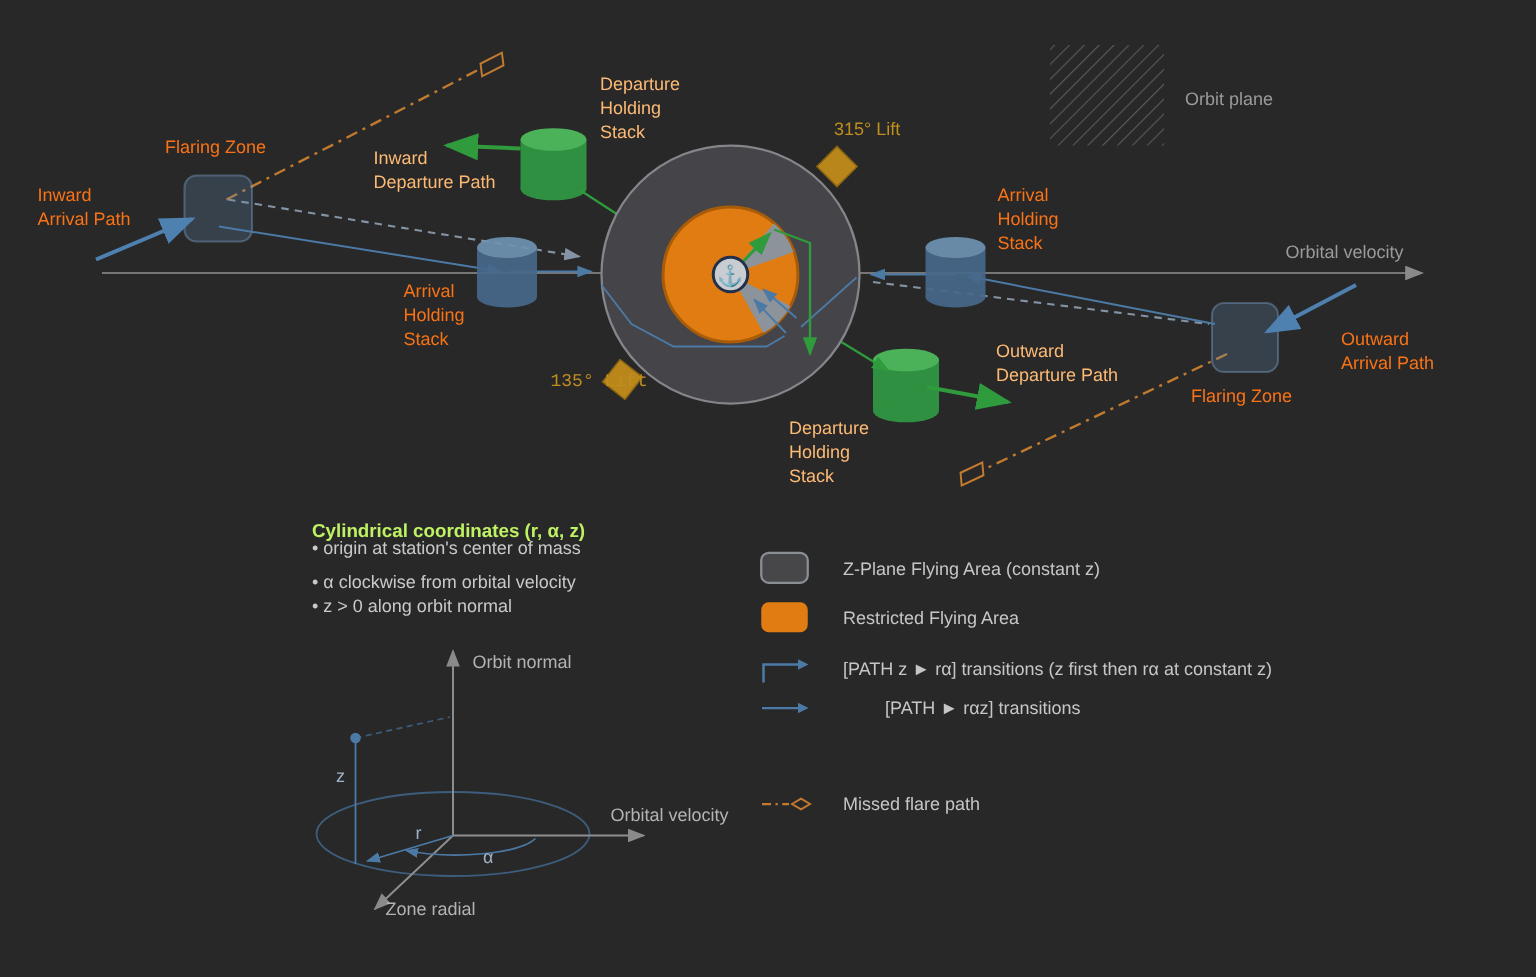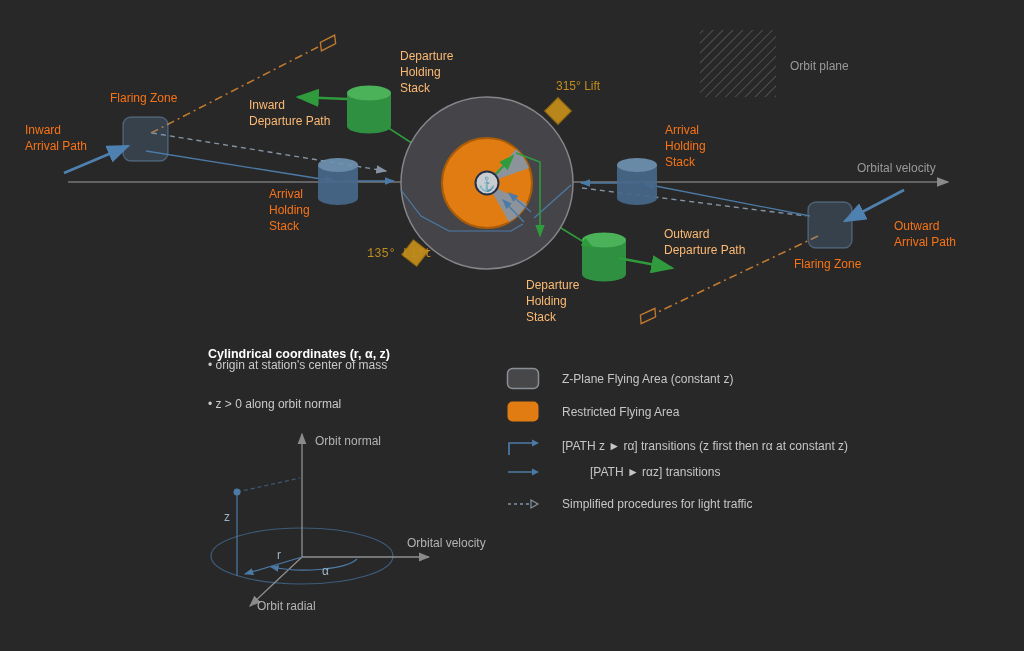--- a/index.html
+++ b/index.html
@@ -6,21 +6,21 @@
   .stage{position:relative;width:1024px;height:651px;background:#282828;overflow:hidden;
          font-family:"Liberation Sans",sans-serif;}
   svg{position:absolute;left:0;top:0;}
   .lbl{position:absolute;font-size:12px;line-height:16px;white-space:pre-line;}
   .c-blue{color:#f97316;}
   .c-green{color:#fdba74;}
   .c-gold{color:#c08d1e;}
   .c-gray{color:#9a9a9a;}
   .c-mini{color:#b3b3b3;}
   .c-minib{color:#9fb3c8;}
-  .note-title{font-weight:bold;color:#ffffff;font-size:12.5px;}
+  .note-title{font-weight:bold;color:#bef264;font-size:12.5px;}
   .note-line{color:#c9c9c9;}
   .legend-row{position:absolute;left:506px;display:flex;align-items:center;height:26px;}
   .legend-row .txt{margin-left:20px;color:#c6c6c6;font-size:12px;white-space:nowrap;}
   .legend-row svg{position:static;flex:0 0 auto;}
 </style>
 </head>
 <body>
 
 <div class="stage">
 
@@ -158,25 +158,26 @@
   <div class="lbl c-blue" style="left:794px;top:256px;">Flaring Zone</div>
   <div class="lbl c-green" style="left:664px;top:226px;">Outward
 Departure Path</div>
   <div class="lbl c-green" style="left:526px;top:277px;">Departure
 Holding
 Stack</div>
   <div class="lbl c-gold" style="left:367px;top:246px;font-family:Liberation Mono, monospace;">135° Lift</div>
 
   <div class="lbl note-title" style="left:208px;top:346px;">Cylindrical coordinates (r, α, z)</div>
   <div class="lbl note-line" style="left:208px;top:357px;">• origin at station's center of mass</div>
+  <div class="lbl note-line" style="left:208px;top:380px;">• α clockwise from orbital velocity</div>
   <div class="lbl note-line" style="left:208px;top:396px;">• z &gt; 0 along orbit normal</div>
 
   <div class="lbl c-mini" style="left:315px;top:433px;">Orbit normal</div>
   <div class="lbl c-mini" style="left:407px;top:535px;">Orbital velocity</div>
-  <div class="lbl c-mini" style="left:257px;top:598px;">Orbit radial</div>
+  <div class="lbl c-mini" style="left:257px;top:598px;">Zone radial</div>
   <div class="lbl c-minib" style="left:224px;top:509px;">z</div>
   <div class="lbl c-minib" style="left:277px;top:547px;">r</div>
   <div class="lbl c-minib" style="left:322px;top:563px;">α</div>
 
   <div class="legend-row" style="top:366px;">
     <svg width="36" height="24">
       <rect x="1.5" y="1.5" width="31" height="20" rx="5" fill="#47474a" stroke="#8a8f94" stroke-width="1.5"></rect>
     </svg>
     <div class="txt">Z-Plane Flying Area (constant z)</div>
   </div>
@@ -197,22 +198,22 @@
   </div>
 
   <div class="legend-row" style="top:459px;gap:28px;">
     <svg width="36" height="24">
       <line x1="2" y1="12" x2="26" y2="12" stroke="#4c7aa6" stroke-width="1.5"></line>
       <polygon points="26,8.5 33,12 26,15.5" fill="#4c7aa6"></polygon>
     </svg>
     <div class="txt">[PATH ► rαz] transitions</div>
   </div>
 
-  <div class="legend-row" style="top:491px;">
-    <svg width="36" height="24">
-      <line x1="2" y1="12" x2="24" y2="12" stroke="#8494a4" stroke-width="1.3" stroke-dasharray="3 3"></line>
-      <polygon points="25,8 32,12 25,16" fill="none" stroke="#8494a4" stroke-width="1.2"></polygon>
-    </svg>
-    <div class="txt">Simplified procedures for light traffic</div>
-  </div>
-
+
+  <div class="legend-row" style="top:523px;">
+    <svg width="36" height="24">
+      <line x1="2" y1="12" x2="20" y2="12" stroke="#c17a2e" stroke-width="1.5" stroke-dasharray="6 3 1.5 3"></line>
+      <polygon points="22,12 28,8.5 34,12 28,15.5" fill="none" stroke="#c17a2e" stroke-width="1.3"></polygon>
+    </svg>
+    <div class="txt">Missed flare path</div>
+  </div>
 
 </div>
 
 </body></html>

